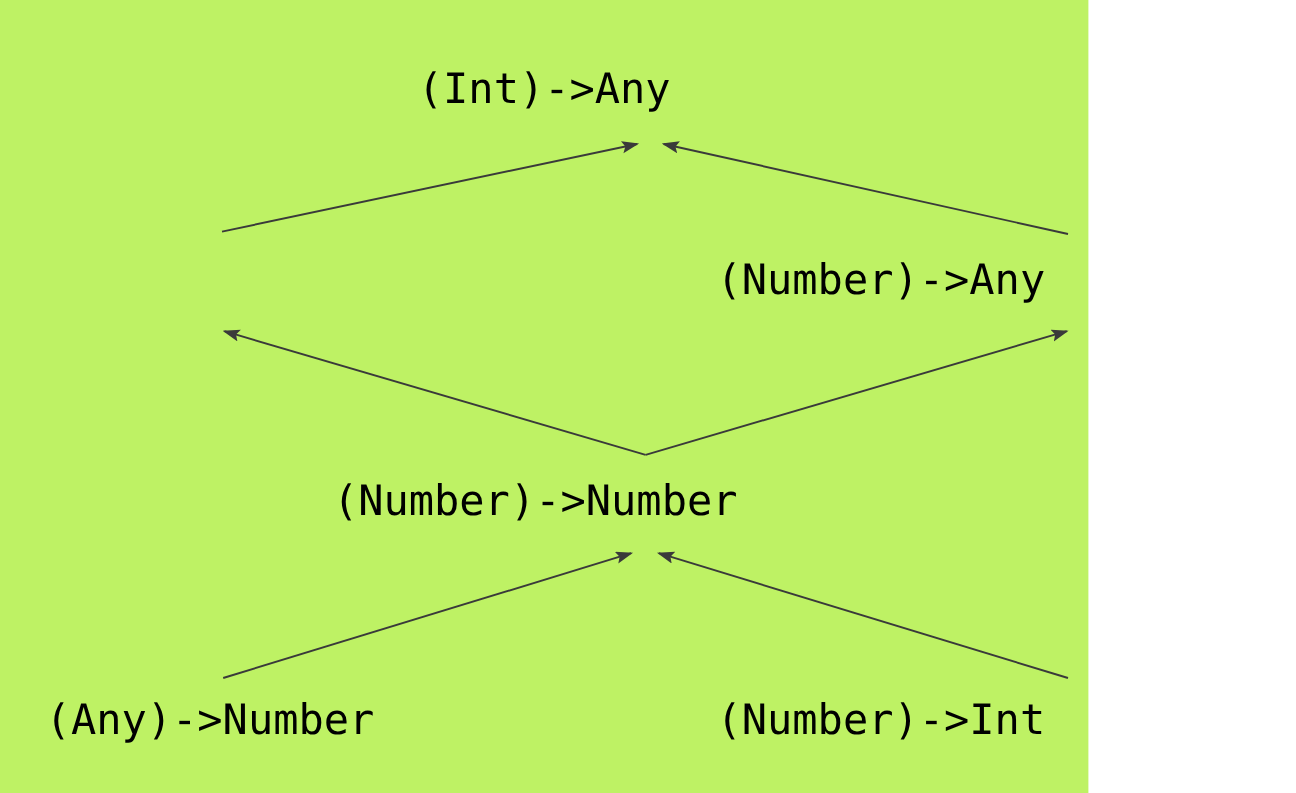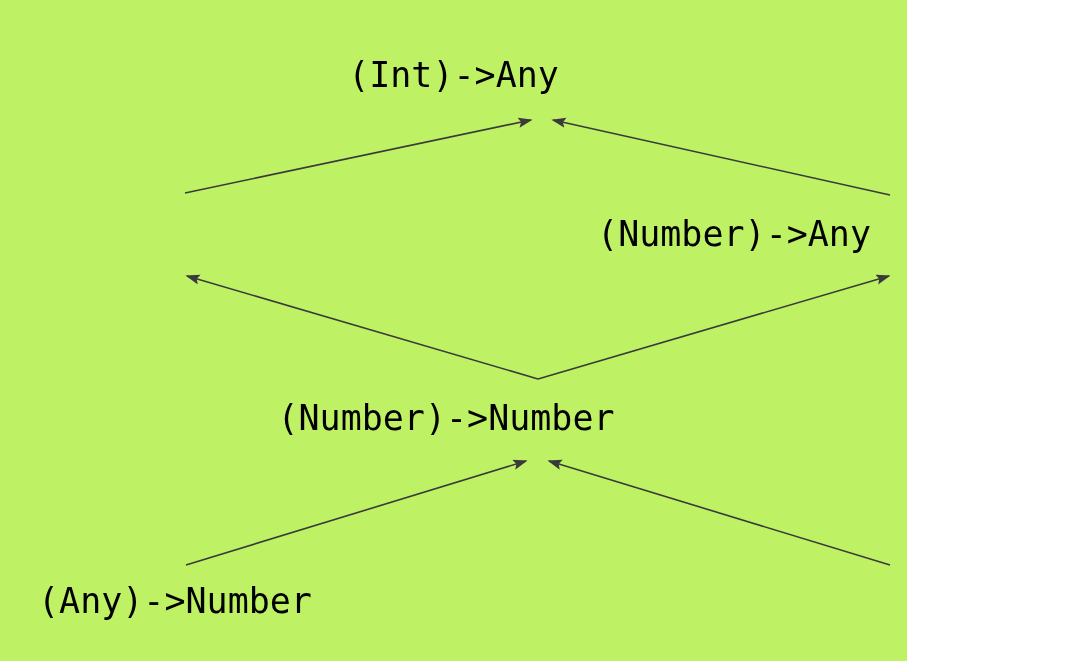--- a/index.html
+++ b/index.html
@@ -95,14 +95,15 @@
 
   <div class="node node-top">(Int)-&gt;Any</div>
 
 
   <div class="node node-mid-right">(Number)-&gt;Any</div>
 
   <div class="node node-center">(Number)-&gt;Number</div>
 
   <div class="node node-bottom-left">(Any)-&gt;Number</div>
 
+  <div class="node node-bottom-right">(Number)-&gt;Int</div>
 
 </div>
 
 </body></html>

